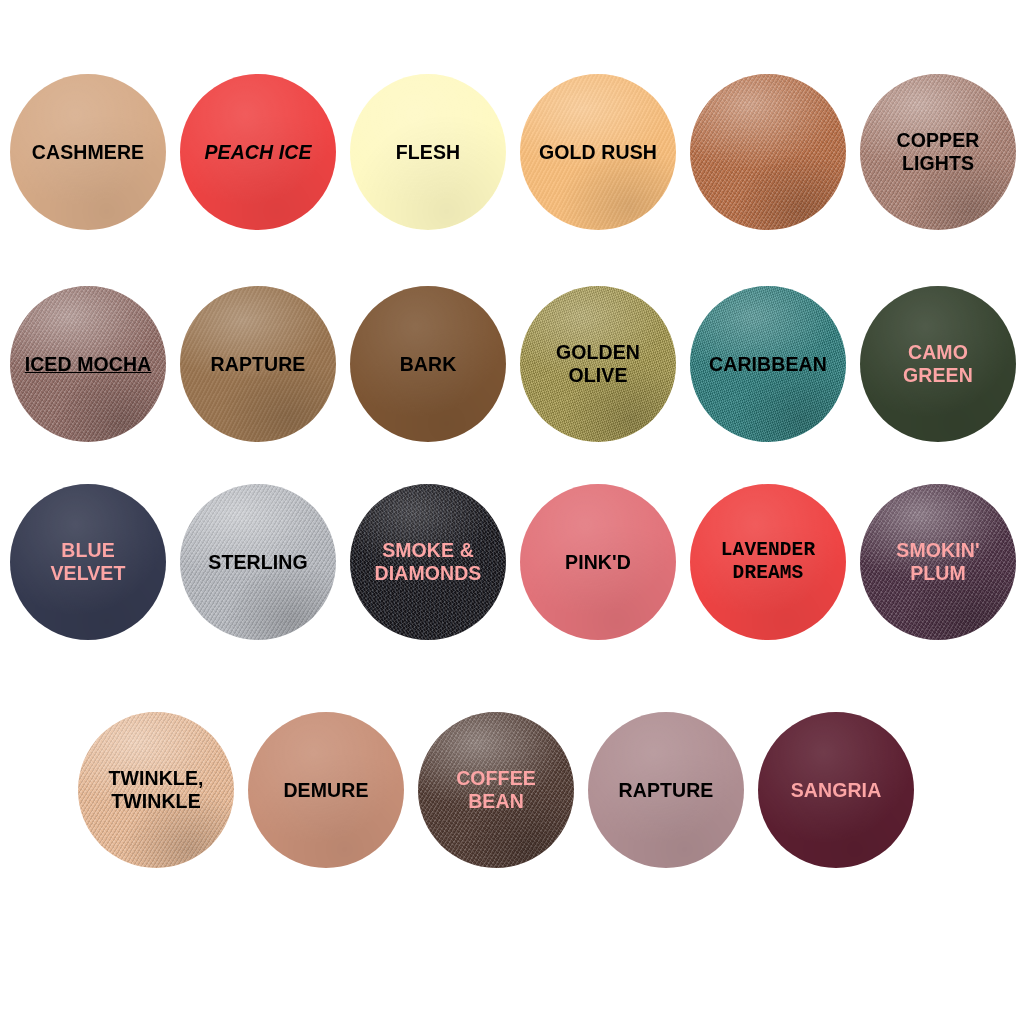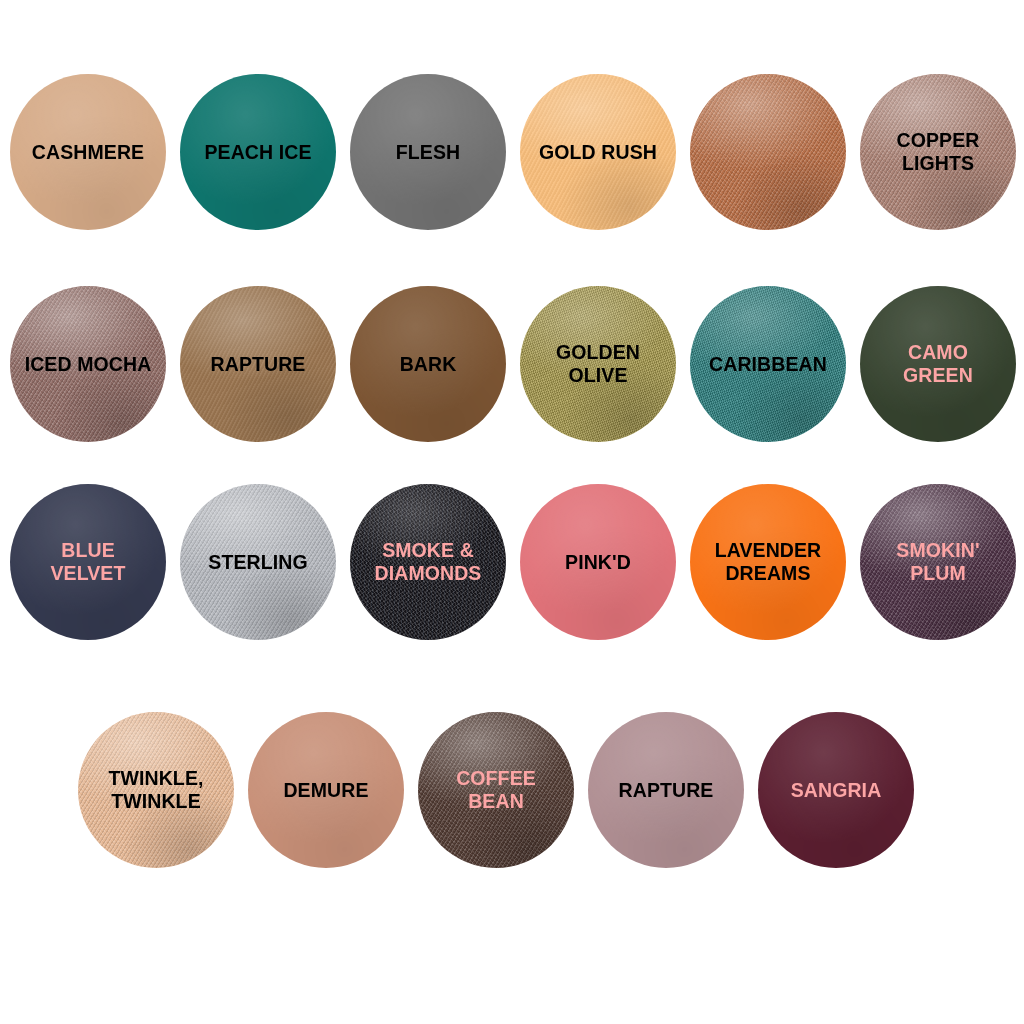--- a/index.html
+++ b/index.html
@@ -132,43 +132,43 @@
 </style>
 </head>
 <body>
 
 <div id="swatch-chart">
     <div class="swatch-row" style="top: 74px; left: 10px; width: 1014px;">
       <div class="swatch" title="CASHMERE" style="background: rgb(214, 171, 136);">
         <div class="tex tex-matte"></div>
         <div class="swatch-label label-dark">CASHMERE</div>
       </div>
-      <div class="swatch" title="PEACH ICE" style="background: #0f766e;">
+      <div class="swatch" title="PEACH ICE" style="background: #ef4444; font-style: italic;">
         <div class="tex tex-matte"></div>
         <div class="swatch-label label-dark">PEACH ICE</div>
       </div>
-      <div class="swatch" title="FLESH" style="background: #737373; align-items: center;">
+      <div class="swatch" title="FLESH" style="background: #fef9c3; align-items: center;">
         <div class="tex tex-matte"></div>
         <div class="swatch-label label-dark">FLESH</div>
       </div>
       <div class="swatch" title="GOLD RUSH" style="background: rgb(248, 190, 124);">
         <div class="tex tex-satin"></div>
         <div class="swatch-label label-dark">GOLD RUSH</div>
       </div>
       <div class="swatch" title="ANTIQUE PENNY" style="background: rgb(181, 108, 69);">
         <div class="tex tex-shimmer"></div>
       </div>
       <div class="swatch" title="COPPER LIGHTS" style="background: rgb(168, 127, 114);">
         <div class="tex tex-shimmer"></div>
         <div class="swatch-label label-dark">COPPER
 LIGHTS</div>
       </div>
     </div>
     <div class="swatch-row" style="top: 286px; left: 10px; width: 1014px;">
-      <div class="swatch" title="ICED MOCHA" style="background: rgb(142, 106, 100);">
+      <div class="swatch" title="ICED MOCHA" style="background: rgb(142, 106, 100); text-decoration: underline;">
         <div class="tex tex-shimmer"></div>
         <div class="swatch-label label-dark">ICED MOCHA</div>
       </div>
       <div class="swatch" title="BAMBOO" style="background: rgb(154, 117, 80);">
         <div class="tex tex-satin"></div>
         <div class="swatch-label label-dark">RAPTURE</div>
       </div>
       <div class="swatch" title="BARK" style="background: rgb(125, 86, 52);">
         <div class="tex tex-matte"></div>
         <div class="swatch-label label-dark">BARK</div>
@@ -200,21 +200,21 @@
       </div>
       <div class="swatch" title="SMOKE &amp; DIAMONDS" style="background: rgb(20, 19, 24);">
         <div class="tex tex-glitter"></div>
         <div class="swatch-label label-light">SMOKE &amp;
 DIAMONDS</div>
       </div>
       <div class="swatch" title="PINK'D" style="background: rgb(226, 115, 122);">
         <div class="tex tex-matte"></div>
         <div class="swatch-label label-dark">PINK'D</div>
       </div>
-      <div class="swatch" title="LAVENDER DREAMS" style="background: #f97316;">
+      <div class="swatch" title="LAVENDER DREAMS" style="background: #ef4444; font-family: Liberation Mono, monospace;">
         <div class="tex tex-matte"></div>
         <div class="swatch-label label-dark">LAVENDER
 DREAMS</div>
       </div>
       <div class="swatch" title="SMOKIN' PLUM" style="background: rgb(75, 48, 67);">
         <div class="tex tex-shimmer"></div>
         <div class="swatch-label label-light">SMOKIN'
 PLUM</div>
       </div>
     </div>

